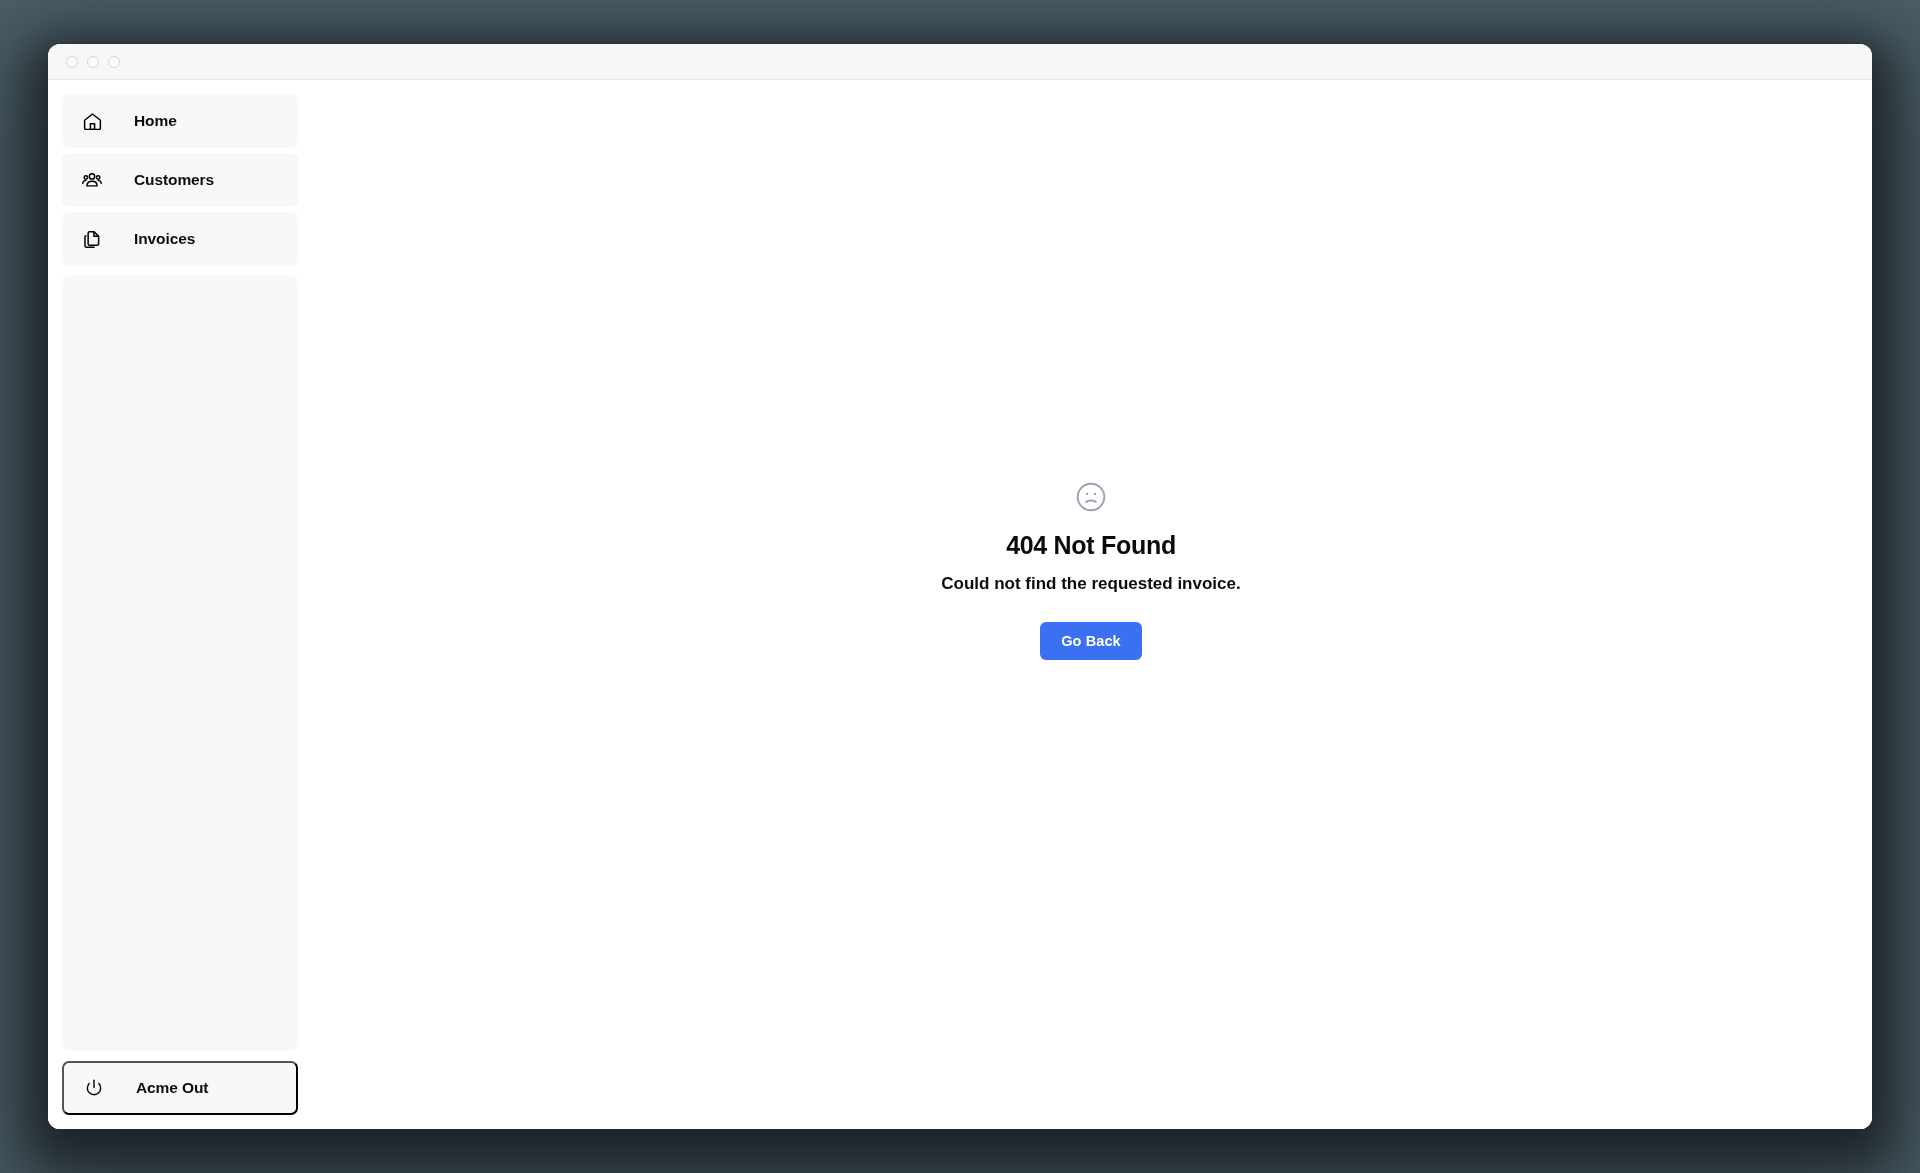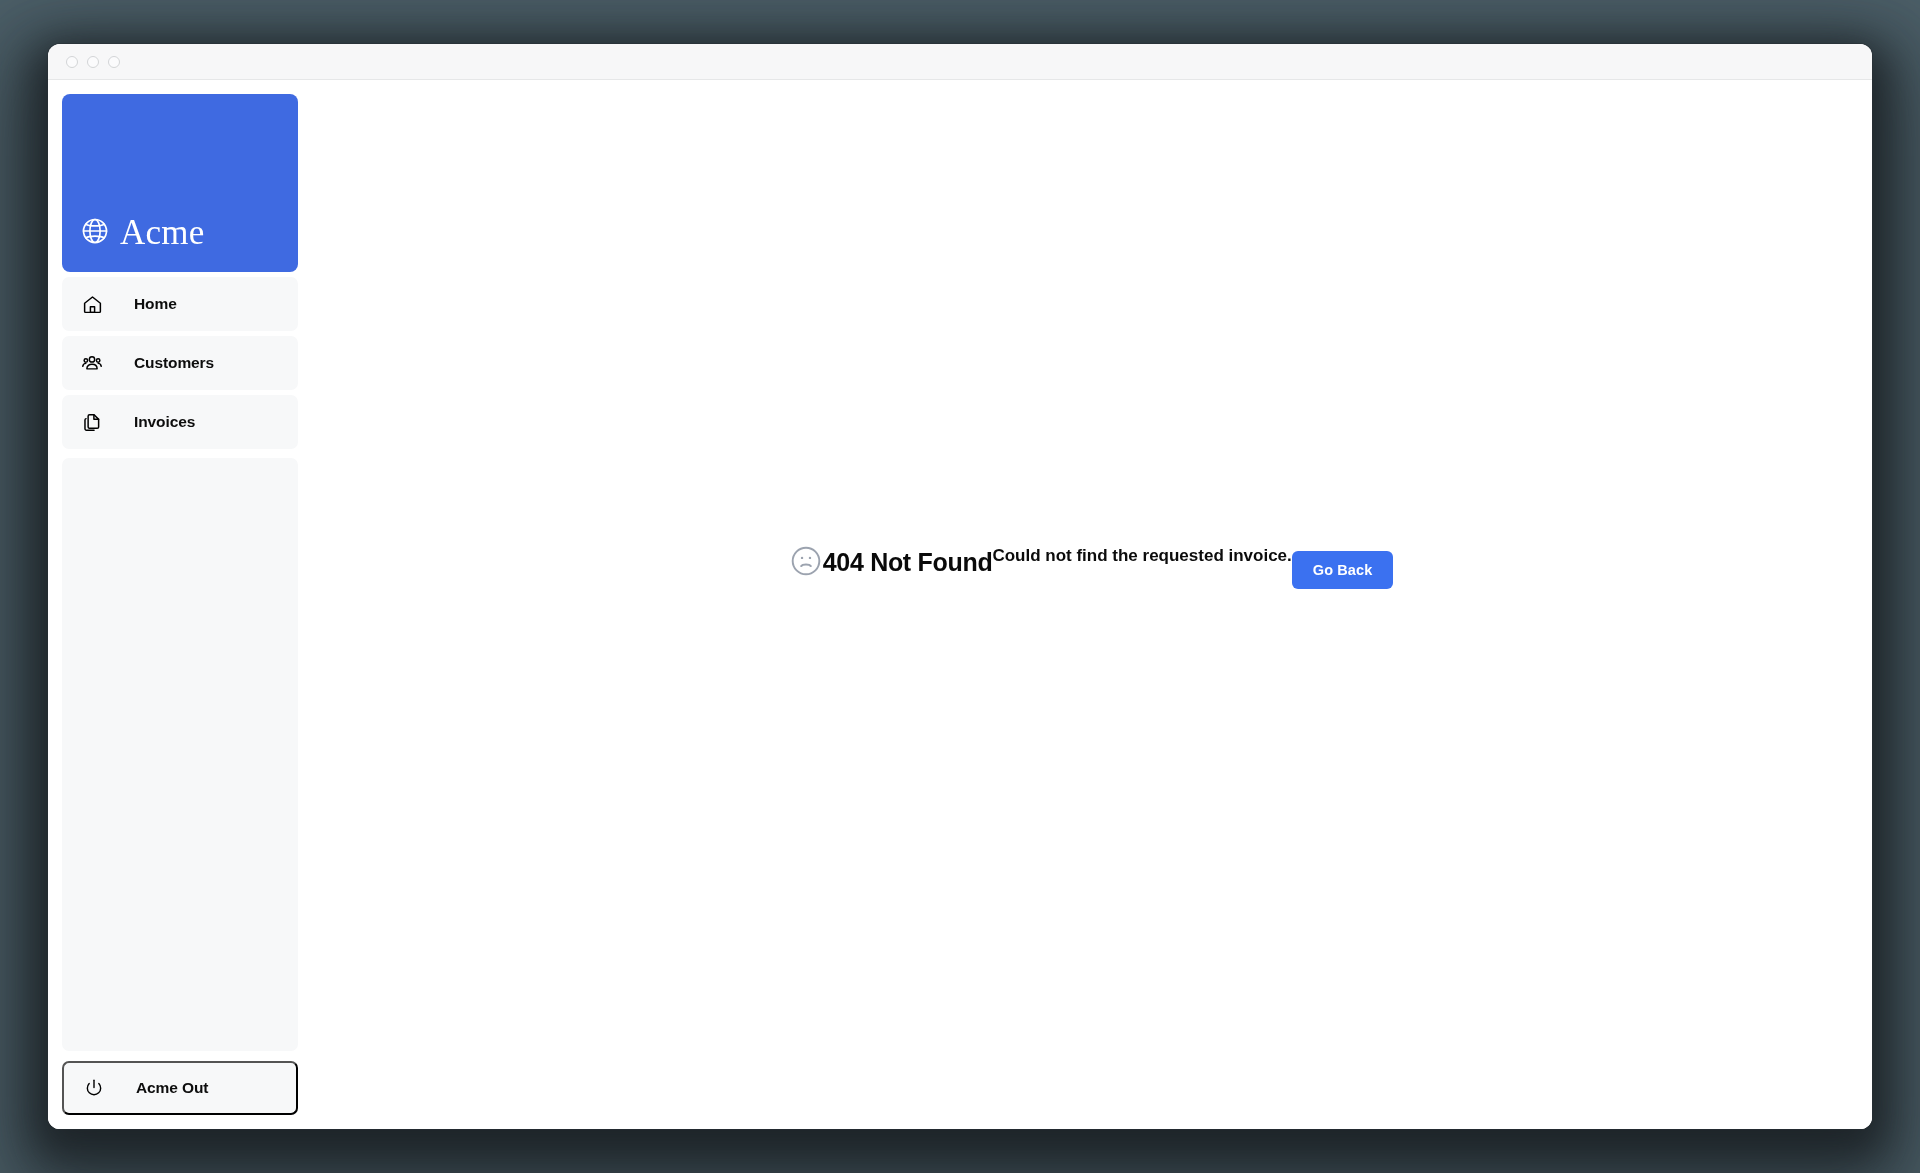--- a/index.html
+++ b/index.html
@@ -151,21 +151,21 @@
     flex: 1;
     background: #ffffff;
     display: flex;
     align-items: center;
     justify-content: center;
     min-width: 0;
   }
 
   #error-state {
     display: flex;
-    flex-direction: row;
+    flex-direction: column;
     align-items: center;
     margin-top: -70px;
   }
   #error-icon { margin-bottom: 13px; }
   #error-title {
     font-size: 25px;
     font-weight: 700;
     color: #0a0a0a;
     letter-spacing: -0.3px;
     margin-bottom: 14px;
@@ -199,34 +199,20 @@
     <div id="title-bar">
       <span class="traffic-dot"></span>
       <span class="traffic-dot"></span>
       <span class="traffic-dot"></span>
     </div>
 
     <div id="window-body">
 
       <nav id="sidebar">
 
-        <a id="brand-panel">
-          <span id="brand-inner">
-            <span>
-              <svg width="30" height="30" viewBox="0 0 24 24" fill="none" stroke="#ffffff" stroke-width="1.35" stroke-linecap="round">
-                <circle cx="12" cy="12" r="9.2"></circle>
-                <ellipse cx="12" cy="12" rx="4.1" ry="9.2"></ellipse>
-                <line x1="2.8" y1="12" x2="21.2" y2="12"></line>
-                <path d="M4.6 6.6 C7.6 8.4, 16.4 8.4, 19.4 6.6"></path>
-                <path d="M4.6 17.4 C7.6 15.6, 16.4 15.6, 19.4 17.4"></path>
-              </svg>
-            </span>
-            <span id="brand-name">Acme</span>
-          </span>
-        </a>
 
         <a class="nav-item">
           <span class="nav-icon">
             <svg width="21" height="21" viewBox="0 0 24 24" fill="none" stroke="#000000" stroke-width="1.7" stroke-linecap="round" stroke-linejoin="round">
               <path d="M3 10.6 L12 3.4 L21 10.6 V20 a1 1 0 0 1-1 1 H4 a1 1 0 0 1-1-1 Z"></path>
               <rect x="9.6" y="14.6" width="4.8" height="6.4"></rect>
             </svg>
           </span>
           <span class="nav-label">Home</span>
         </a>

